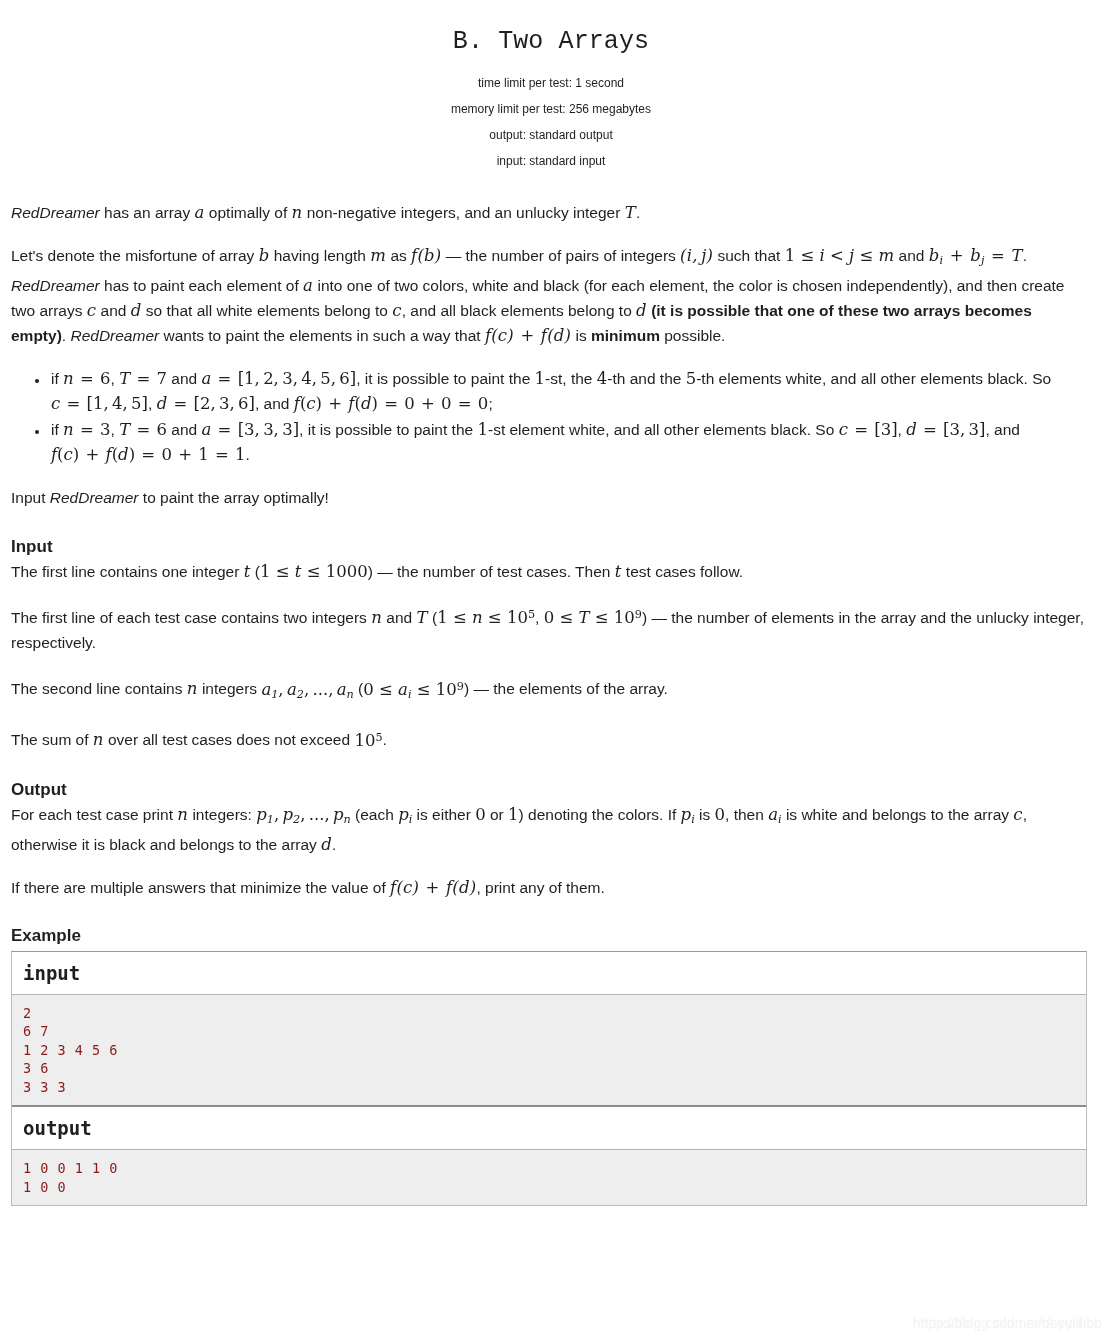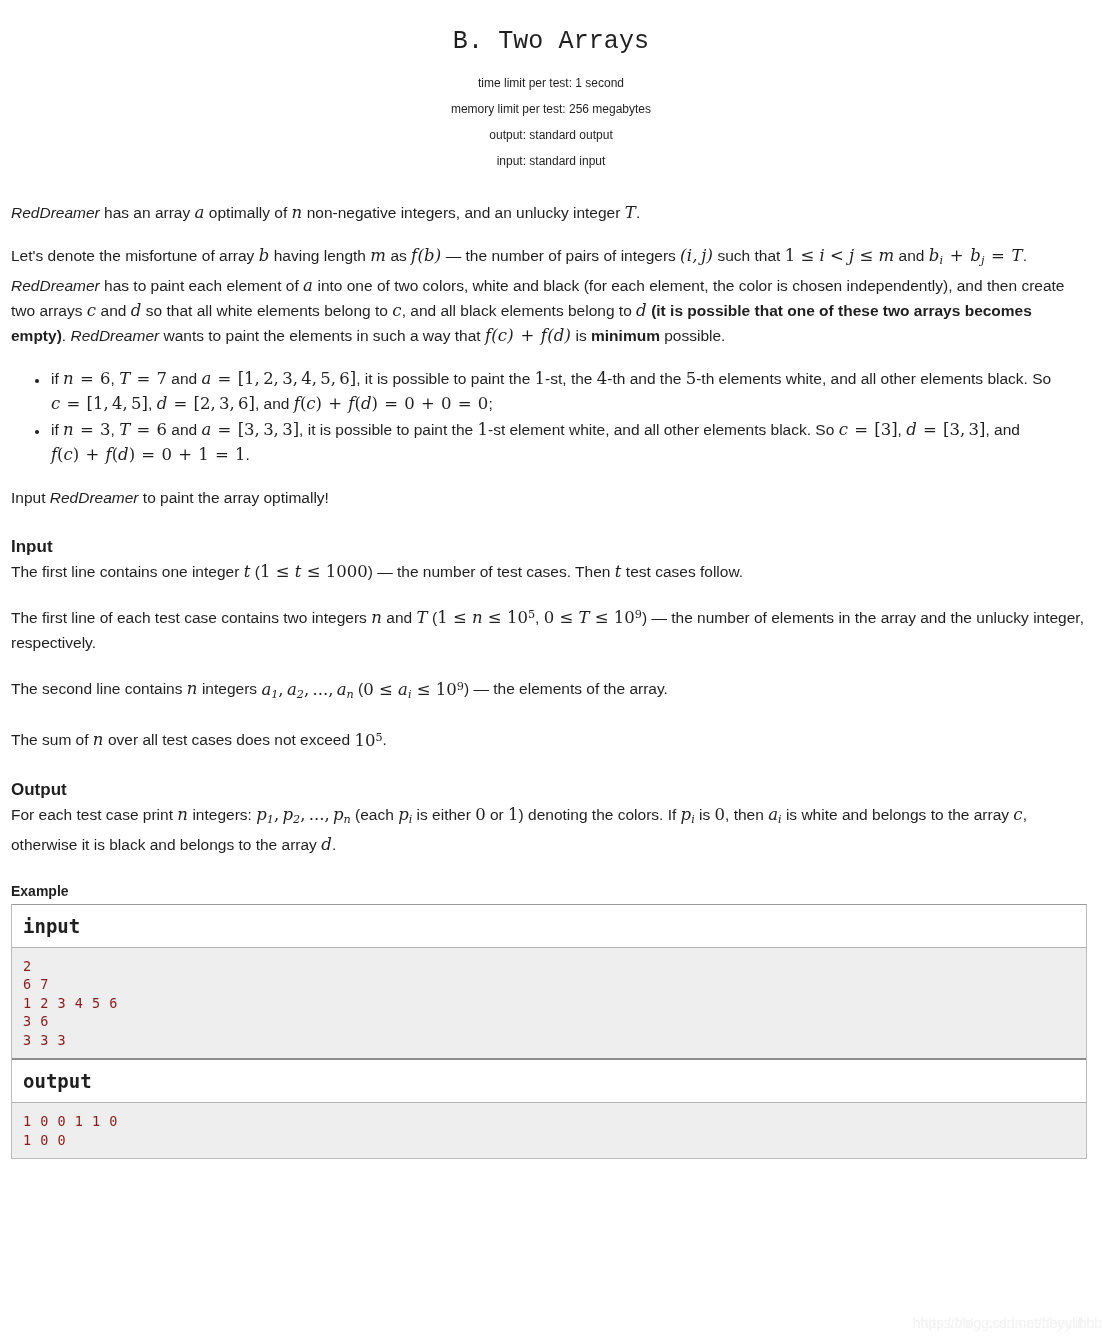--- a/index.html
+++ b/index.html
@@ -101,21 +101,21 @@
     color: #1f1f1f;
     line-height: 21px;
   }
   h2.section.tight { margin-bottom: 2px; }
 
   .sec-body p { margin: 0 0 18px 0; line-height: 25px; }
   .sec-body p:last-child { margin-bottom: 0; }
 
   
   .example-heading {
-    font-size: 14px;
+    font-size: 17px;
     font-weight: bold;
     margin: 26px 0 5px 0;
     color: #1f1f1f;
   }
   .sample-tests {
     border: 1px solid #bbbbbb;
     border-top: 1px solid #999999;
     width: 1076px;
     box-sizing: border-box;
     background: #ffffff;
@@ -204,20 +204,21 @@
 
     <p><span>The second line contains </span><span class="m">n</span><span> integers </span><span class="mu"><i>a</i><sub>1</sub>, <i>a</i><sub>2</sub>, ..., <i>a</i><sub>n</sub></span><span> (</span><span class="mu">0&nbsp;≤&nbsp;<i>a</i><sub>i</sub>&nbsp;≤&nbsp;10<sup>9</sup></span><span>) — the elements of the array.</span></p>
 
     <p><span>The sum of </span><span class="m">n</span><span> over all test cases does not exceed </span><span class="mu">10<sup>5</sup></span><span>.</span></p>
   </div>
 
   <h2 class="section tight">Output</h2>
   <div class="sec-body">
     <p><span>For each test case print </span><span class="m">n</span><span> integers: </span><span class="mu"><i>p</i><sub>1</sub>, <i>p</i><sub>2</sub>, ..., <i>p</i><sub>n</sub></span><span> (each </span><span class="mu"><i>p</i><sub>i</sub></span><span> is either </span><span class="mu">0</span><span> or </span><span class="mu">1</span><span>) denoting the colors. If </span><span class="mu"><i>p</i><sub>i</sub></span><span> is </span><span class="mu">0</span><span>, then </span><span class="mu"><i>a</i><sub>i</sub></span><span> is white and belongs to the array </span><span class="m">c</span><span>, otherwise it is black and belongs to the array </span><span class="m">d</span><span>.</span></p>
 
+    <p><span>If there are multiple answers that minimize the value of </span><span class="m"><i>f</i>(<i>c</i>)&nbsp;<span class="op">+</span>&nbsp;<i>f</i>(<i>d</i>)</span><span>, print any of them.</span></p>
   </div>
 
   <div class="example-heading">Example</div>
 
   <div class="sample-tests">
     <div class="sample-label">input</div>
     <pre class="sample-pre">2
 6 7
 1 2 3 4 5 6
 3 6

